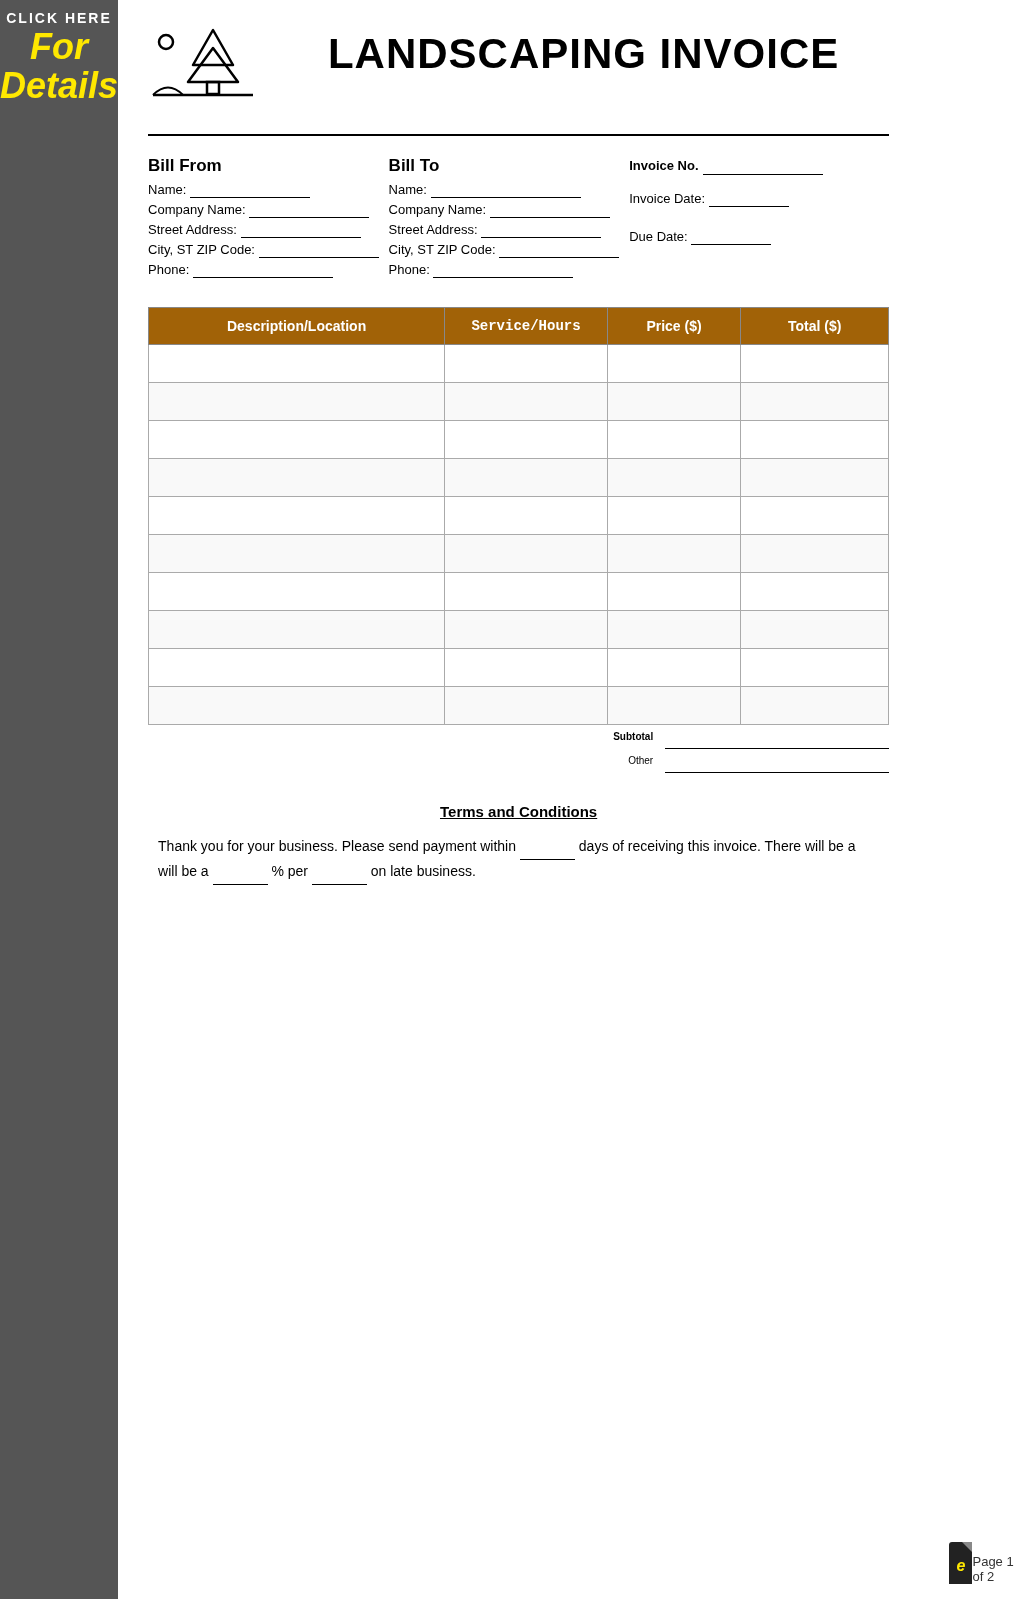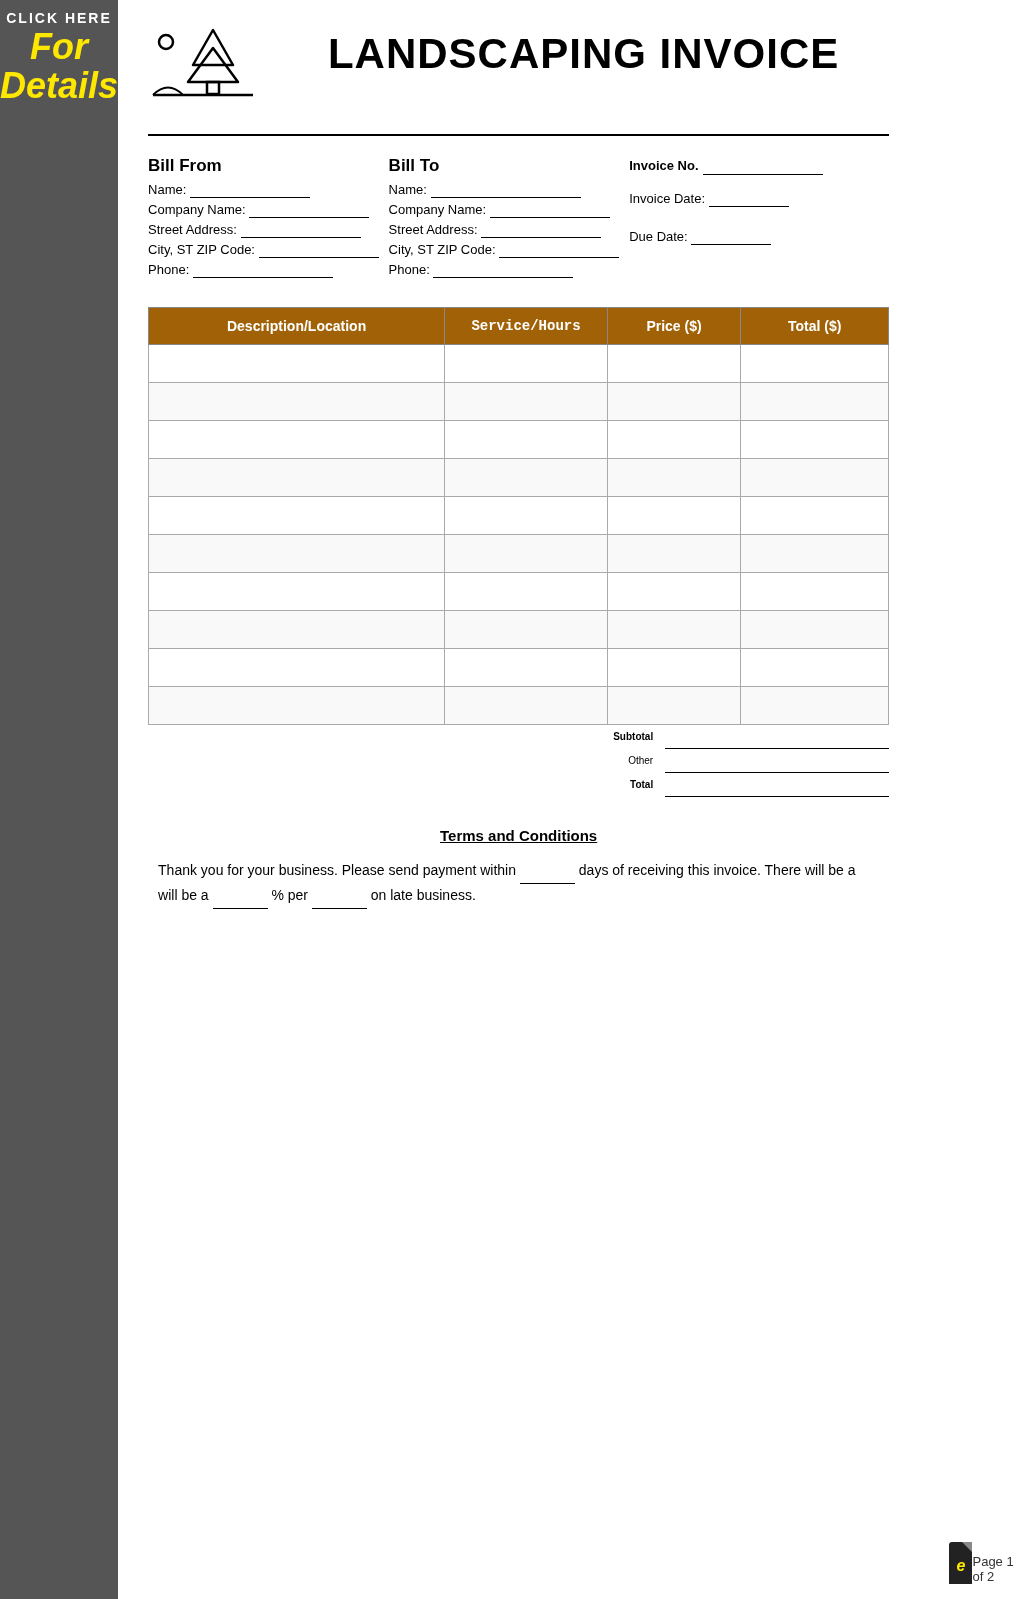--- a/index.html
+++ b/index.html
@@ -404,24 +404,20 @@
 
     <div class="totals-section">
       <table class="totals-table">
         <tbody>
             <tr class="bold-row">
           <td>Subtotal</td>
           <td>&nbsp;</td>
         </tr>
         <tr>
           <td>Other</td>
-          <td>&nbsp;</td>
-        </tr>
-        <tr class="bold-row">
-          <td>Total</td>
           <td>&nbsp;</td>
         </tr>
       </tbody>
         </table>
     </div>
 
     <div class="terms-section">
       <div class="terms-title">Terms and Conditions</div>
       <p class="terms-text">
         <span>Thank you for your business. Please send payment within</span>

